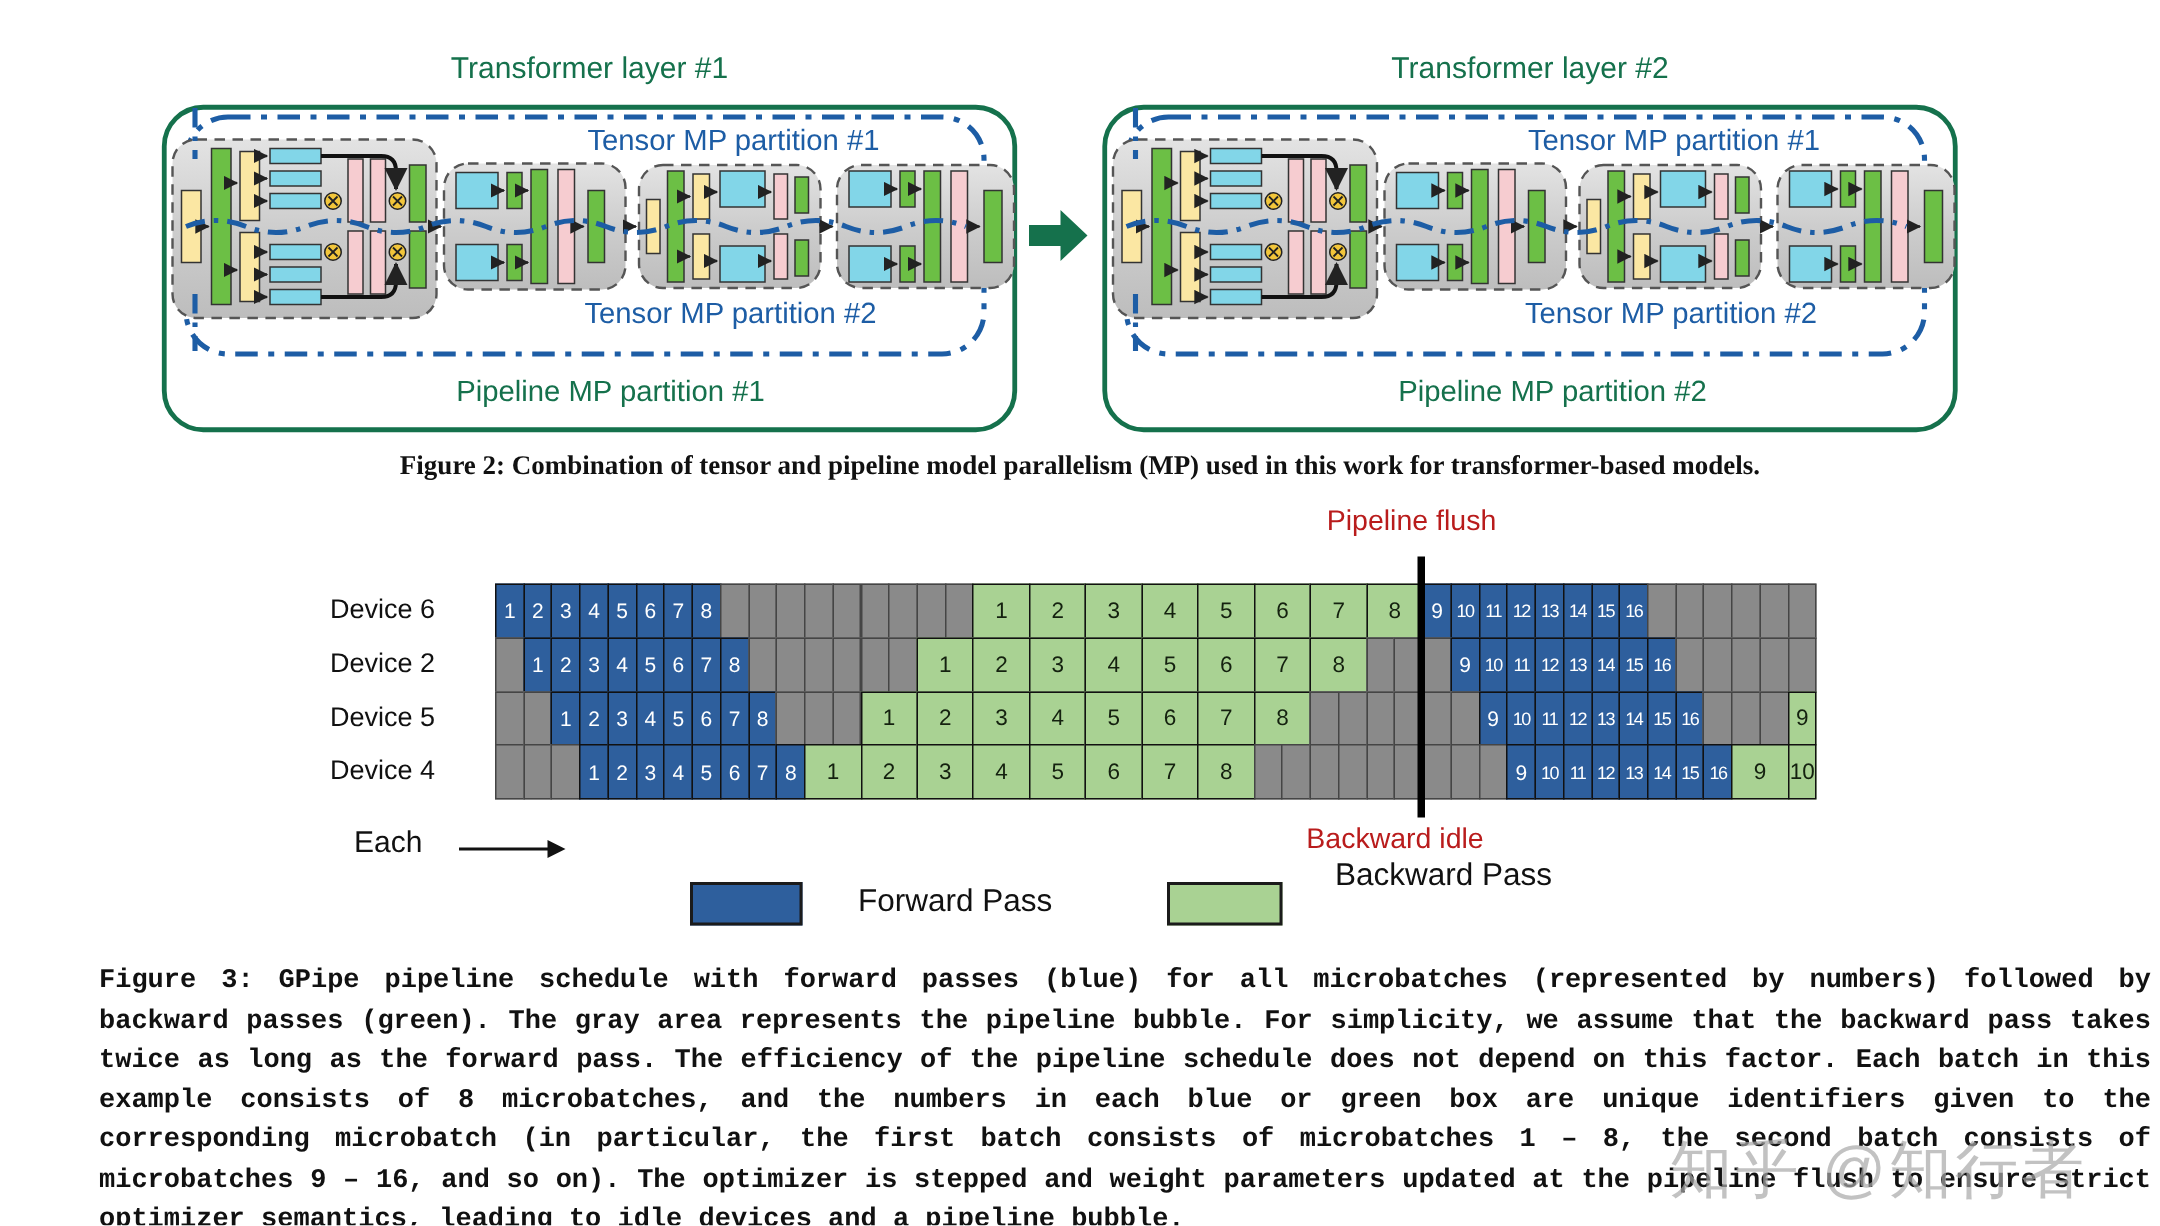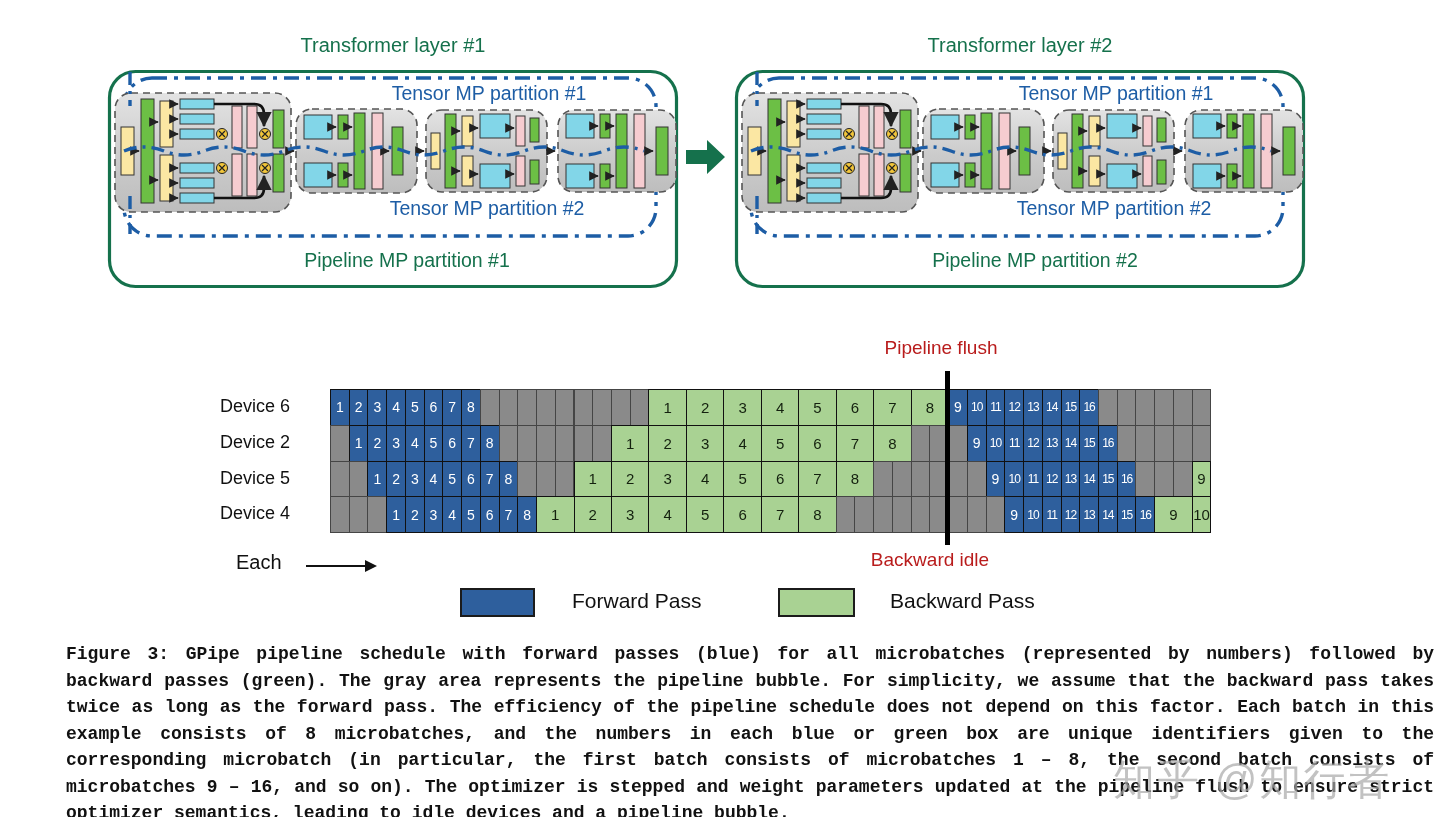--- a/index.html
+++ b/index.html
@@ -153,20 +153,21 @@
       <text x="1020" y="52" font-size="20" fill="#15714c">Transformer layer #2</text>
       <text x="489" y="100" font-size="19.5" fill="#1d5da5">Tensor MP partition #1</text>
       <text x="1116" y="100" font-size="19.5" fill="#1d5da5">Tensor MP partition #1</text>
       <text x="487" y="215" font-size="19.5" fill="#1d5da5">Tensor MP partition #2</text>
       <text x="1114" y="215" font-size="19.5" fill="#1d5da5">Tensor MP partition #2</text>
       <text x="407" y="267" font-size="19.5" fill="#15714c">Pipeline MP partition #1</text>
       <text x="1035" y="267" font-size="19.5" fill="#15714c">Pipeline MP partition #2</text>
     </g>
   </svg>
 
+  <div class="abs fig2-caption">Figure 2: Combination of tensor and pipeline model parallelism (MP) used in this work for transformer-based models.</div>
 
   <div class="abs toplabel" style="left:841px;top:337px;width:200px;">Pipeline flush</div>
   <div class="abs flushline"></div>
 
   <div id="schedule">
       <div class="abs devlabel" style="top: 389px; height: 35.75px; line-height: 35.75px;">Device 6</div>
       <div class="cell fwd" style="left: 330px; top: 389px; width: 19.73px; height: 36.75px; background: rgb(46, 95, 157);">1</div>
       <div class="cell fwd" style="left: 348.73px; top: 389px; width: 19.73px; height: 36.75px; background: rgb(46, 95, 157);">2</div>
       <div class="cell fwd" style="left: 367.46px; top: 389px; width: 19.73px; height: 36.75px; background: rgb(46, 95, 157);">3</div>
       <div class="cell fwd" style="left: 386.2px; top: 389px; width: 19.73px; height: 36.75px; background: rgb(46, 95, 157);">4</div>
@@ -328,18 +329,18 @@
 
   <div class="abs time-label" style="left:236px;top:551px;">Each</div>
   <div class="abs time-shaft"></div>
   <div class="abs time-head"></div>
 
   <div class="abs toplabel" style="left:830px;top:549px;width:200px;">Backward idle</div>
 
   <div class="abs legend-swatch" id="fwd-swatch" style="left: 460px; top: 588px; width: 75px; background: rgb(46, 95, 157);"></div>
   <div class="abs legend-label" style="left:572px;top:589px;">Forward Pass</div>
   <div class="abs legend-swatch" id="bwd-swatch" style="left: 778px; top: 588px; width: 77px; background: rgb(169, 210, 147);"></div>
-  <div class="abs legend-label" style="left:890px;top:589px;">Backward Pass</div>
+  <div class="abs legend-label" style="left:890px;top:572px;">Backward Pass</div>
 
   <div class="abs fig3-caption">Figure 3: GPipe pipeline schedule with forward passes (blue) for all microbatches (represented by numbers) followed by backward passes (green). The gray area represents the pipeline bubble. For simplicity, we assume that the backward pass takes twice as long as the forward pass. The efficiency of the pipeline schedule does not depend on this factor. Each batch in this example consists of 8 microbatches, and the numbers in each blue or green box are unique identifiers given to the corresponding microbatch (in particular, the first batch consists of microbatches 1 – 8, the second batch consists of microbatches 9 – 16, and so on). The optimizer is stepped and weight parameters updated at the pipeline flush to ensure strict optimizer semantics, leading to idle devices and a pipeline bubble.</div>
 
   <div class="abs watermark">知乎 @知行者</div>
 </div>
 
 </body></html>

